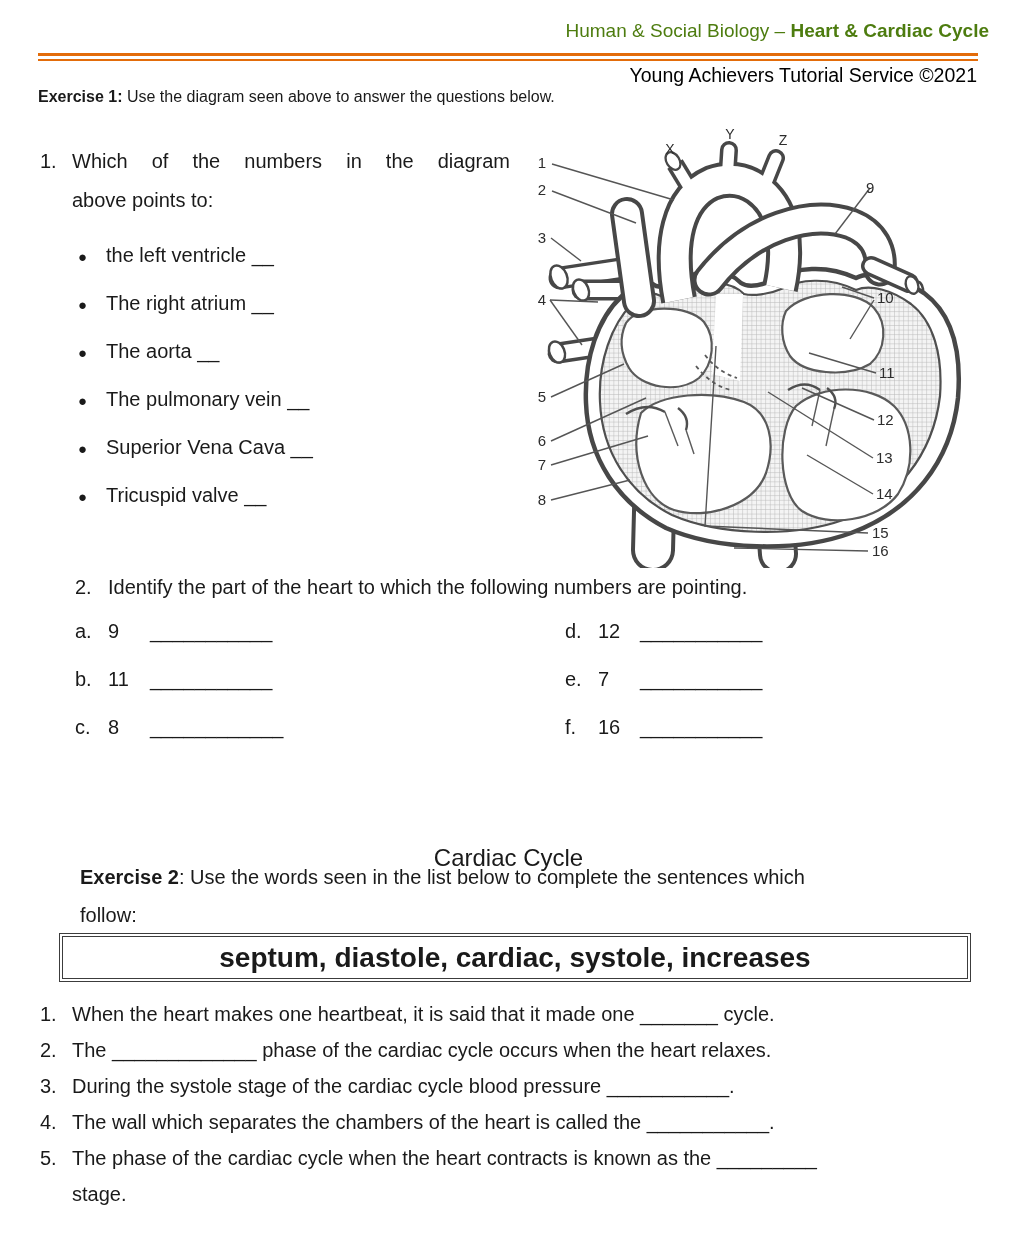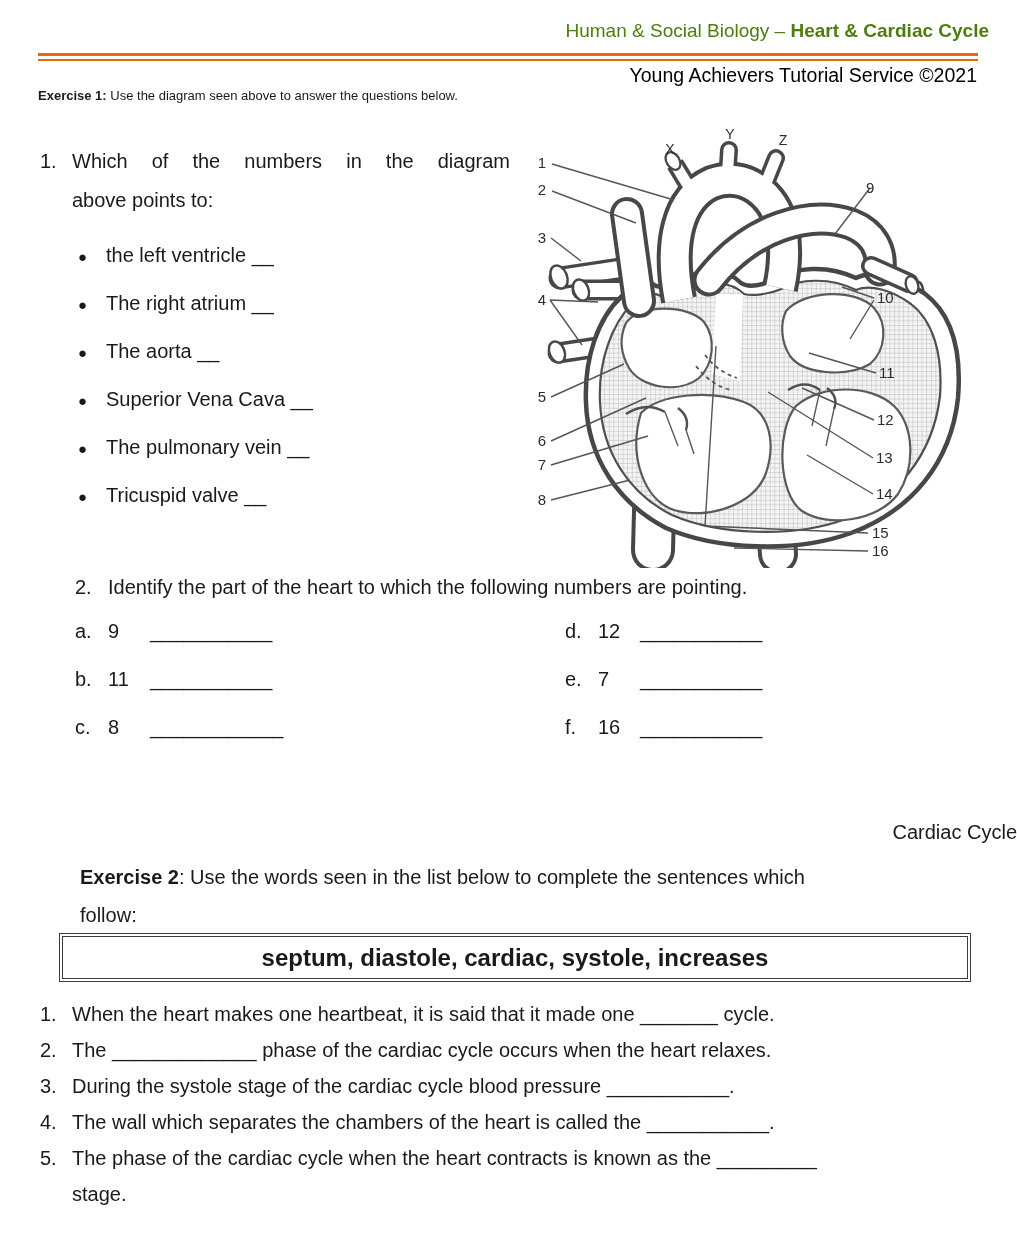--- a/index.html
+++ b/index.html
@@ -10,21 +10,21 @@
     color:#1a1a1a; overflow:hidden;
   }
   .abs { position:absolute; }
 
   
   .title { top:20px; right:28px; font-size:19px; text-align:right; color:#4d7c0f; }
   .title b { font-weight:bold; }
   .rule { top:53px; left:38px; width:940px; height:8px;
           border-top:3px solid #E36C0A; border-bottom:2px solid #E36C0A; }
   .subtitle { top:64px; right:40px; font-size:19.5px; color:#000000; }
-  .ex1line { top:88px; left:38px; font-size:13px; }
+  .ex1line { top:88px; left:38px; font-size:16px; }
   .ex1line b, .ex2para b { font-weight:bold; }
 
   
   .q1 { top:150px; left:40px; width:470px; font-size:20px; }
   .q1row { display:flex; }
   .q1num { width:32px; flex:none; }
   .q1text { flex:1; }
   .q1l1 { display:block; text-align:justify; text-align-last:justify; }
   .q1l2 { display:block; margin-top:16px; }
   .bullets { top:244px; left:78px; font-size:20px; }
@@ -37,26 +37,26 @@
   .q2line .q2num { width:33px; flex:none; }
   .q2grid { top:620px; left:75px; width:860px; font-size:20px; }
   .q2col { position:absolute; top:0; }
   .q2col.left { left:0; }
   .q2col.right { left:490px; }
   .q2item { height:48px; display:flex; }
   .q2letter { width:33px; flex:none; }
   .q2n { width:42px; flex:none; }
 
   
-  .cc-heading { top:821px; left:0; width:100%; text-align:right; font-size:20px; }
+  .cc-heading { top:844px; left:0; width:100%; text-align:center; font-size:24px; }
   .ex2para { top:858px; left:72px; width:880px; font-size:20px; line-height:38px;margin-left:8px; }
   .wordbank { top:936px; left:62px; width:906px; height:43px;
               border:1px solid #3c3c3c; outline:1px solid #3c3c3c; outline-offset:2px;
               display:flex; align-items:center; justify-content:center;
-              font-size:24px; font-weight:bold; }
+              font-size:28px; font-weight:bold; }
   .sentences { top:996px; left:40px; width:900px; font-size:20px; }
   .sentence { display:flex; line-height:36px; }
   .s-num { width:32px; flex:none; }
   .s-text2 { display:block; }
 
   
   .diagram { top:118px; left:526px; width:478px; height:450px; }
   svg text { font-family:"Liberation Sans", sans-serif; fill:#2d2d2d; }
   .dlabel { font-size:15px; }
   .dletter { font-size:14px; }
@@ -91,25 +91,25 @@
   <div class="bullet-item">
       <span class="bullet-dot"></span>
       <span>The right atrium __</span>
     </div>
   <div class="bullet-item">
       <span class="bullet-dot"></span>
       <span>The aorta __</span>
     </div>
   <div class="bullet-item">
       <span class="bullet-dot"></span>
+      <span>The pulmonary vein __</span>
+    </div>
+  <div class="bullet-item">
+      <span class="bullet-dot"></span>
       <span>Superior Vena Cava __</span>
-    </div>
-  <div class="bullet-item">
-      <span class="bullet-dot"></span>
-      <span>The pulmonary vein __</span>
     </div>
   <div class="bullet-item">
       <span class="bullet-dot"></span>
       <span>Tricuspid valve __</span>
     </div>
 </div>
 
 <svg class="abs diagram" viewBox="0 0 478 450" xmlns="http://www.w3.org/2000/svg">
   <defs>
     <pattern id="hatch" width="4.6" height="4.6" patternUnits="userSpaceOnUse">

